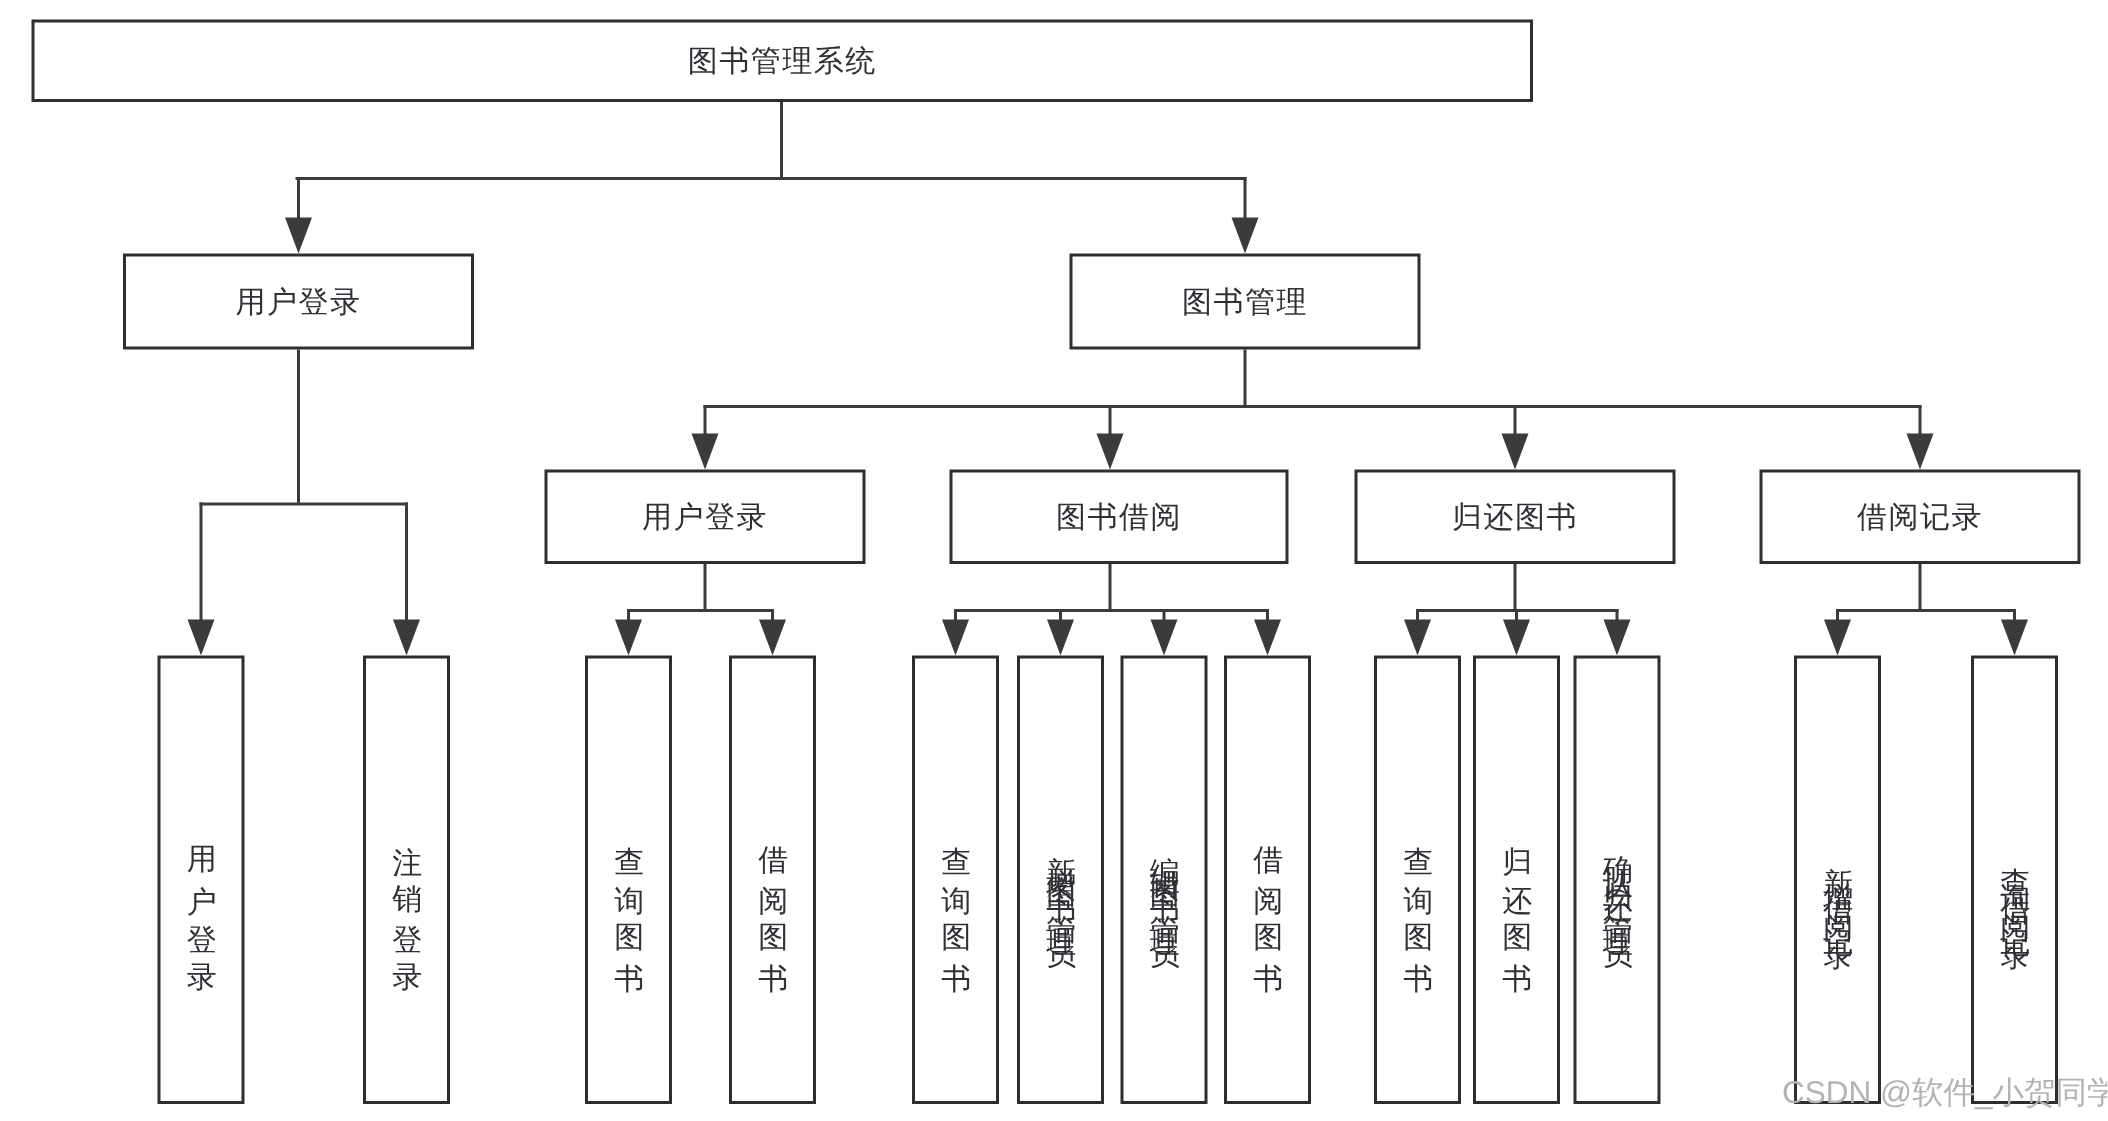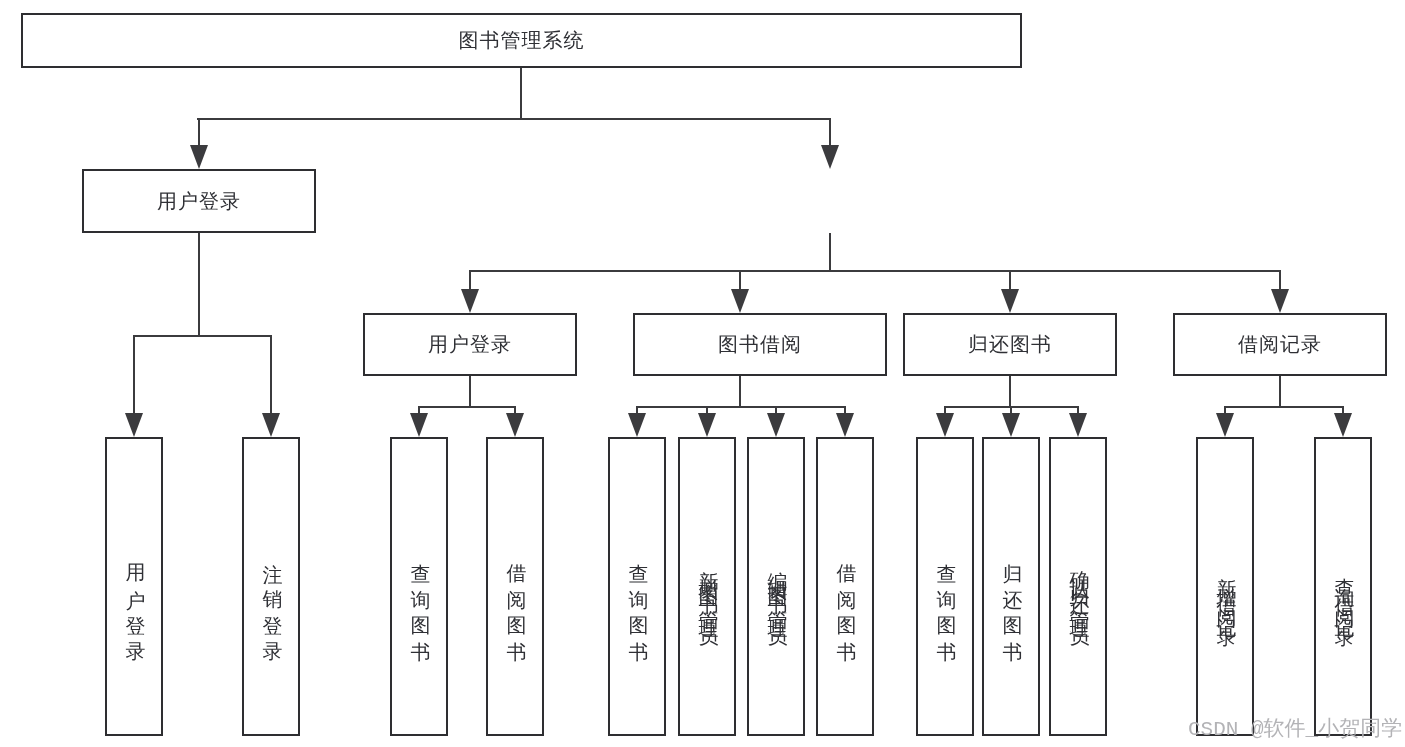--- a/index.html
+++ b/index.html
@@ -6,21 +6,21 @@
     margin: 0;
     padding: 0;
     background: #ffffff;
   }
   .canvas {
     position: relative;
     width: 1405px;
     height: 747px;
     background: #ffffff;
     overflow: hidden;
-    font-family: Liberation Mono, monospace;
+    font-family: Liberation Sans, sans-serif;
   }
   .box {
     position: absolute;
     box-sizing: border-box;
     background: #ffffff;
     border: 2px solid #2e2e31;
     display: flex;
     align-items: center;
     justify-content: center;
     color: #2f3035;
@@ -75,41 +75,42 @@
   <div class="box h" style="left:21px;top:13px;width:1001px;height:55px">图书管理系统</div>
 
   <div class="vl" style="left:520px;top:68px;height:51px"></div>
   <div class="hl" style="left:197px;top:118px;width:634px"></div>
   <div class="vl" style="left:198px;top:118px;height:30px"></div>
   <div class="vl" style="left:829px;top:118px;height:30px"></div>
   <div class="ah" style="left:190px;top:145px"></div>
   <div class="ah" style="left:821px;top:145px"></div>
 
   <div class="box h" style="left:82px;top:169px;width:234px;height:64px">用户登录</div>
+  <div class="box h" style="left:713px;top:169px;width:234px;height:64px">图书管理</div>
 
   <div class="vl" style="left:198px;top:233px;height:103px"></div>
   <div class="hl" style="left:133px;top:335px;width:139px"></div>
   <div class="vl" style="left:133px;top:335px;height:80px"></div>
   <div class="vl" style="left:270px;top:335px;height:80px"></div>
   <div class="ah" style="left:125px;top:413px"></div>
   <div class="ah" style="left:262px;top:413px"></div>
 
   <div class="vl" style="left:829px;top:233px;height:38px"></div>
   <div class="hl" style="left:469px;top:270px;width:812px"></div>
   <div class="vl" style="left:469px;top:270px;height:22px"></div>
   <div class="vl" style="left:739px;top:270px;height:22px"></div>
   <div class="vl" style="left:1009px;top:270px;height:22px"></div>
   <div class="vl" style="left:1279px;top:270px;height:22px"></div>
   <div class="ah" style="left:461px;top:289px"></div>
   <div class="ah" style="left:731px;top:289px"></div>
   <div class="ah" style="left:1001px;top:289px"></div>
   <div class="ah" style="left:1271px;top:289px"></div>
 
   <div class="box h" style="left:363px;top:313px;width:214px;height:63px">用户登录</div>
-  <div class="box h" style="left:633px;top:313px;width:254px;height:63px">图书借阅</div>
+  <div class="box h" style="left:633px;top:313px;width:226px;height:63px">图书借阅</div>
   <div class="box h" style="left:903px;top:313px;width:214px;height:63px">归还图书</div>
   <div class="box h" style="left:1173px;top:313px;width:214px;height:63px">借阅记录</div>
 
   <div class="vl" style="left:469px;top:376px;height:32px"></div>
   <div class="vl" style="left:739px;top:376px;height:32px"></div>
   <div class="vl" style="left:1009px;top:376px;height:32px"></div>
   <div class="vl" style="left:1279px;top:376px;height:32px"></div>
 
   <div class="hl" style="left:418px;top:406px;width:98px"></div>
   <div class="hl" style="left:636px;top:406px;width:210px"></div>

